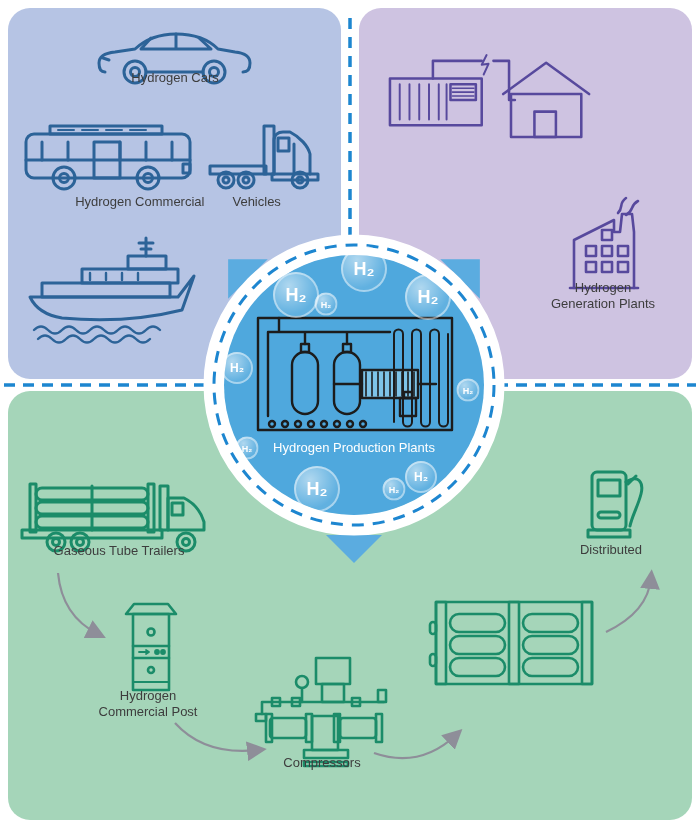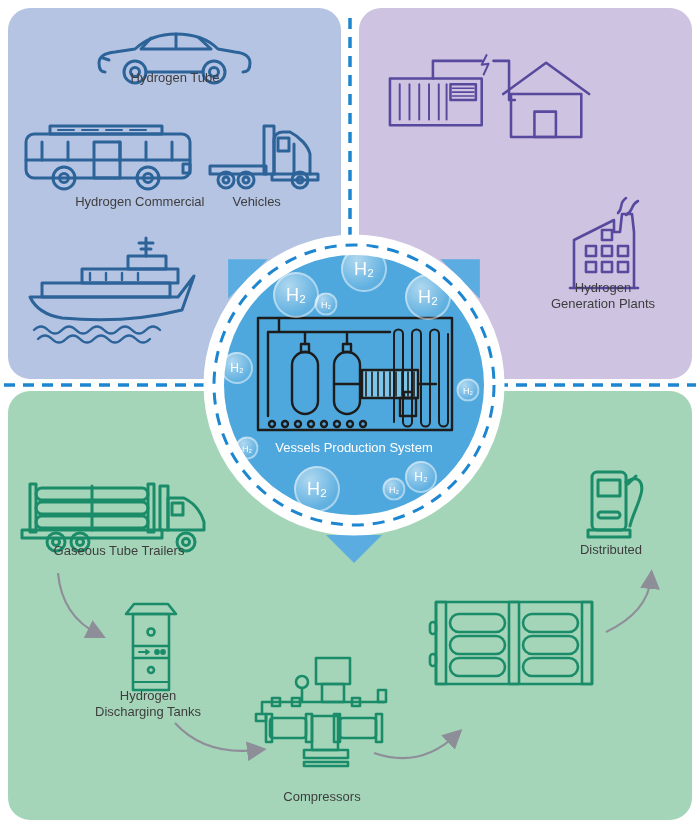--- a/index.html
+++ b/index.html
@@ -12,21 +12,21 @@
   svg.icon{position:absolute;overflow:visible;}
   #overlay{position:absolute;left:0;top:0;width:700px;height:827px;pointer-events:none;}
   .lbl{position:absolute;transform:translateX(-50%);text-align:center;font-size:13px;
        color:#3d3d3d;white-space:nowrap;line-height:16px;}
   .lbl.white{color:#ffffff;}
   .gap-label span{display:inline-block;margin-left:12px;}
   .gap-label span + span{margin-left:28px;}
   .bubble{position:absolute;transform:translate(-50%,-50%);border-radius:50%;
           display:flex;align-items:center;justify-content:center;color:#ffffff;
           background:radial-gradient(circle at 35% 30%, rgba(255,255,255,0.55), rgba(255,255,255,0.10) 65%);
-          box-shadow:inset 0 0 0 2px rgba(255,255,255,0.45);}
+          box-shadow:inset 0 0 0 2px rgba(255,255,255,0.45);font-weight:bold;}
   .bubble.big{width:46px;height:46px;font-size:18px;}
   .bubble.med{width:32px;height:32px;font-size:12px;}
   .bubble.small{width:23px;height:23px;font-size:9px;}
 </style>
 </head>
 <body>
 
 <div id="stage">
 
   <div id="quad-tl" class="quad"></div>
@@ -242,40 +242,40 @@
   <span class="bubble big" style="left:296px;top:295px">H₂</span>
   <span class="bubble small" style="left:326px;top:304px">H₂</span>
   <span class="bubble big" style="left:428px;top:297px">H₂</span>
   <span class="bubble med" style="left:237px;top:368px">H₂</span>
   <span class="bubble small" style="left:468px;top:390px">H₂</span>
   <span class="bubble small" style="left:247px;top:448px">H₂</span>
   <span class="bubble big" style="left:317px;top:489px">H₂</span>
   <span class="bubble med" style="left:421px;top:477px">H₂</span>
   <span class="bubble small" style="left:394px;top:489px">H₂</span>
 
-  <div class="lbl" style="left:175px;top:70px">Hydrogen Tube</div>
+  <div class="lbl" style="left:175px;top:70px">Hydrogen Cars</div>
 
   <div class="lbl gap-label" style="left:172px;top:194px">
     <span>Hydrogen Commercial</span><span>Vehicles</span>
   </div>
 
 
 
   <div class="lbl" style="left:603px;top:280px">
     <div>Hydrogen</div>
     <div>Generation Plants</div>
   </div>
 
-  <div class="lbl white" style="left:354px;top:440px">Vessels Production System</div>
+  <div class="lbl white" style="left:354px;top:440px">Hydrogen Production Plants</div>
 
   <div class="lbl" style="left:119px;top:543px">Gaseous Tube Trailers</div>
 
   <div class="lbl" style="left:148px;top:688px">
     <div>Hydrogen</div>
-    <div>Discharging Tanks</div>
+    <div>Commercial Post</div>
   </div>
 
-  <div class="lbl" style="left:322px;top:789px">Compressors</div>
+  <div class="lbl" style="left:322px;top:755px">Compressors</div>
 
 
   <div class="lbl" style="left:611px;top:542px">Distributed</div>
 
 </div>
 
 </body></html>

